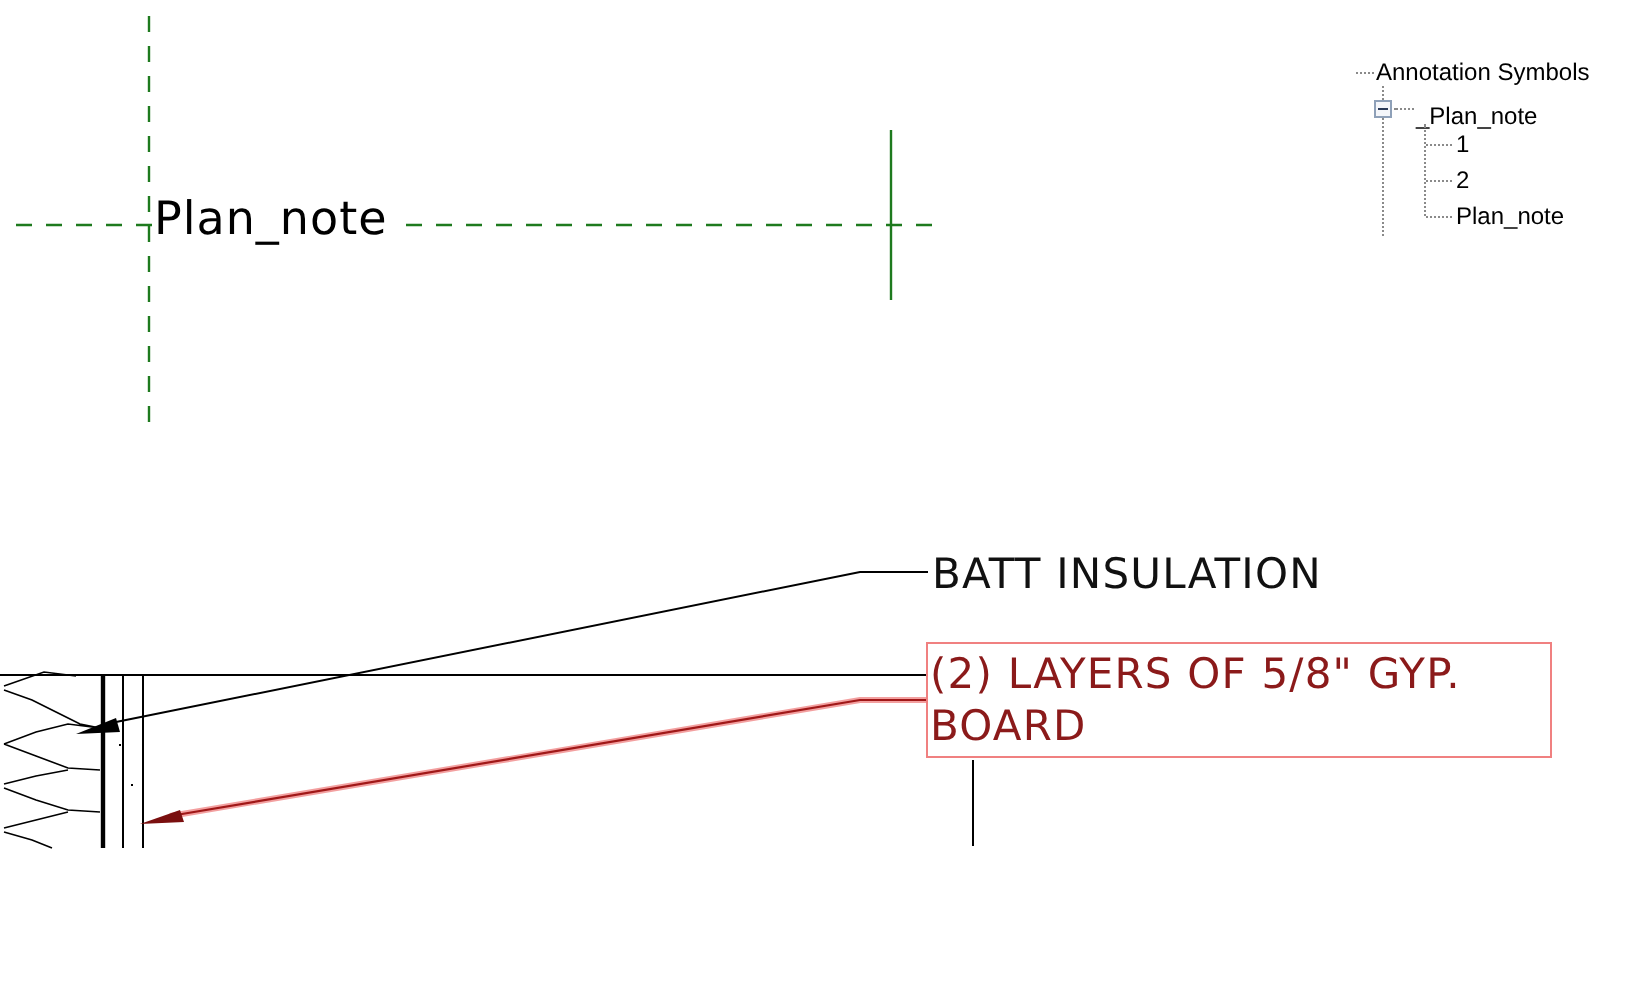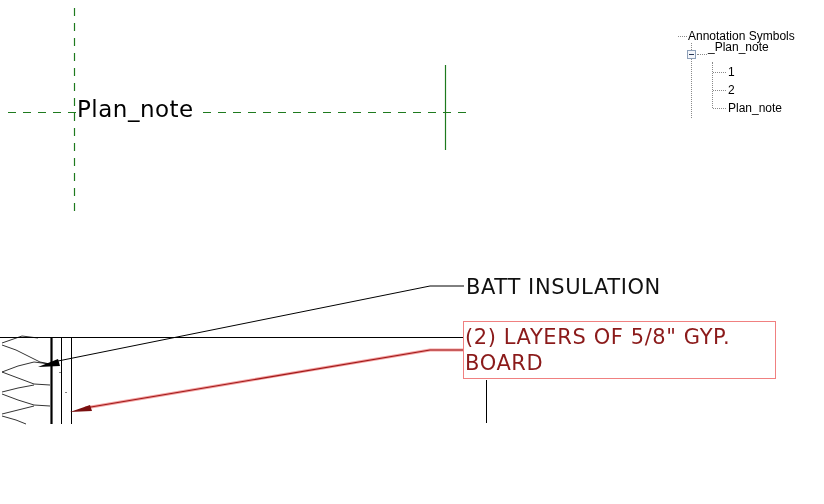--- a/index.html
+++ b/index.html
@@ -57,21 +57,21 @@
   <line x1="486.5" y1="380" x2="486.5" y2="423" stroke="#000" stroke-width="1"></line>
 </svg>
 
 <div class="tree">
   <div class="dot-h" style="left:6px; top:10px; width:9px;"></div>
   <div class="node" style="left:16px; top:3px;">Annotation Symbols</div>
 
   <div class="dot-v" style="left:19px; top:17px; height:75px;"></div>
   <div class="toggle" style="left:15px; top:24px;"></div>
   <div class="dot-h" style="left:25px; top:28px; width:10px;"></div>
-  <div class="node" style="left:36px; top:14px;">_Plan_note</div>
+  <div class="node" style="left:36px; top:25px;">_Plan_note</div>
 
   <div class="dot-v" style="left:40px; top:36px; height:46px;"></div>
   <div class="dot-h" style="left:41px; top:46px; width:13px;"></div>
   <div class="node" style="left:56px; top:39px;">1</div>
   <div class="dot-h" style="left:41px; top:64px; width:13px;"></div>
   <div class="node" style="left:56px; top:57px;">2</div>
   <div class="dot-h" style="left:41px; top:82px; width:13px;"></div>
   <div class="node" style="left:56px; top:75px;">Plan_note</div>
 </div>
 

